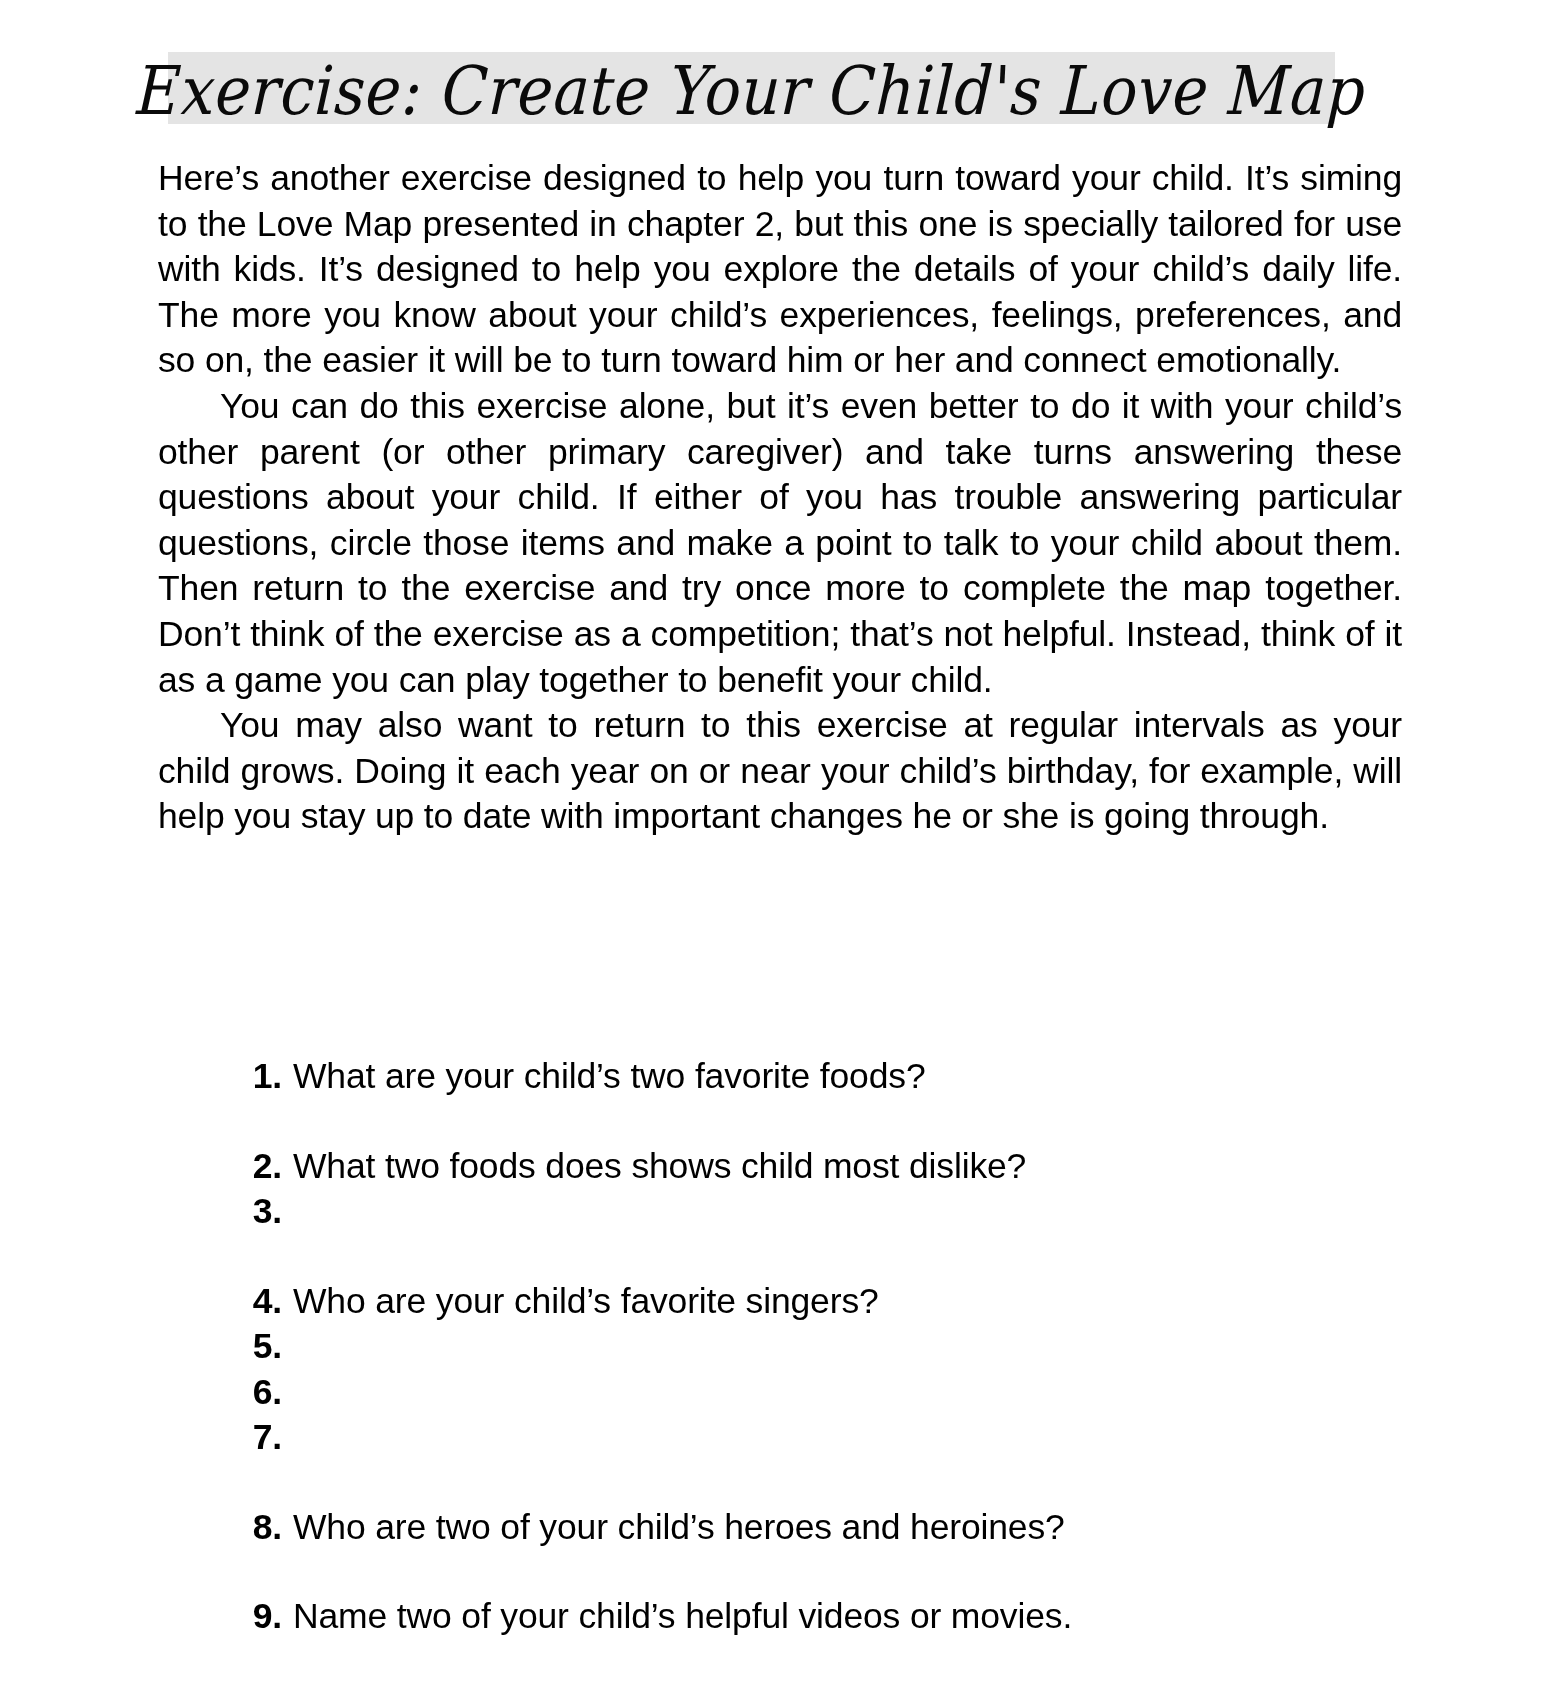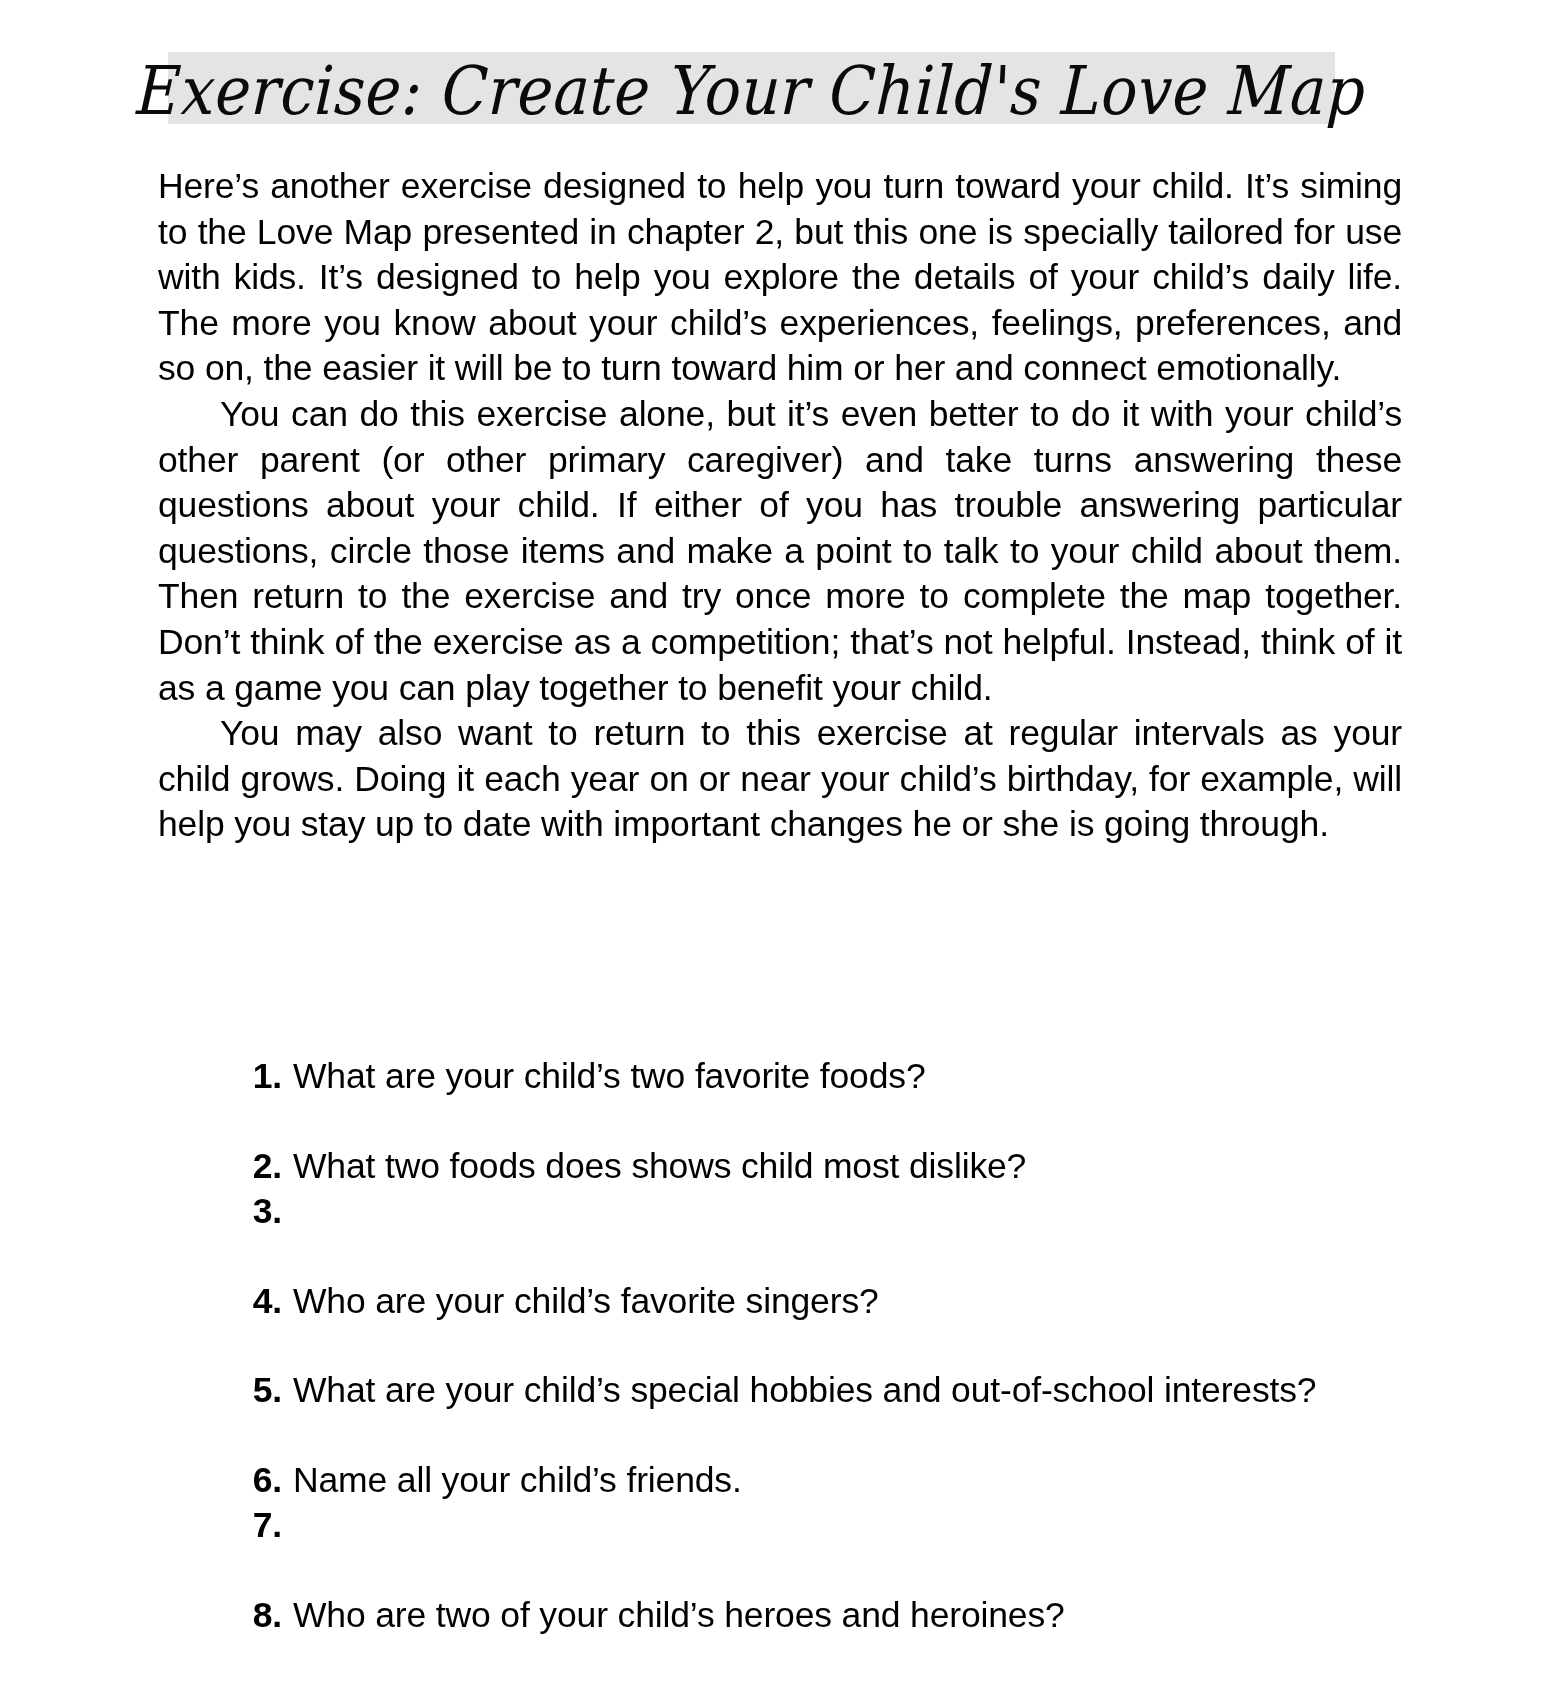--- a/index.html
+++ b/index.html
@@ -48,21 +48,21 @@
     transform: scaleY(1.12) skewX(-3deg);
     transform-origin: center center;
     position: relative;
     top: 2px;
   }
 
   
   .content {
     position: absolute;
     left: 158px;
-    top: 164px;
+    top: 156px;
     width: 1244px;
   }
 
   p.body-para {
     margin: 0;
     font-size: 35.5px;
     line-height: 45.6px;
     text-align: justify;
     text-justify: inter-word;
     hyphens: manual;
@@ -134,26 +134,24 @@
       <span class="q-num">3.</span>
     </div>
 
     <div class="q-row">
       <span class="q-num">4.</span>
       <span class="q-text">Who are your child’s favorite singers?</span>
     </div>
 
     <div class="q-row">
       <span class="q-num">5.</span>
-      <span class="q-text">What are your child’s special hobbies and out-of-school interests?</span>
     </div>
 
     <div class="q-row">
       <span class="q-num">6.</span>
-      <span class="q-text">Name all your child’s friends.</span>
     </div>
 
     <div class="q-row">
       <span class="q-num">7.</span>
     </div>
 
     <div class="q-row">
       <span class="q-num">8.</span>
       <span class="q-text">Who are two of your child’s heroes and heroines?</span>
     </div>

